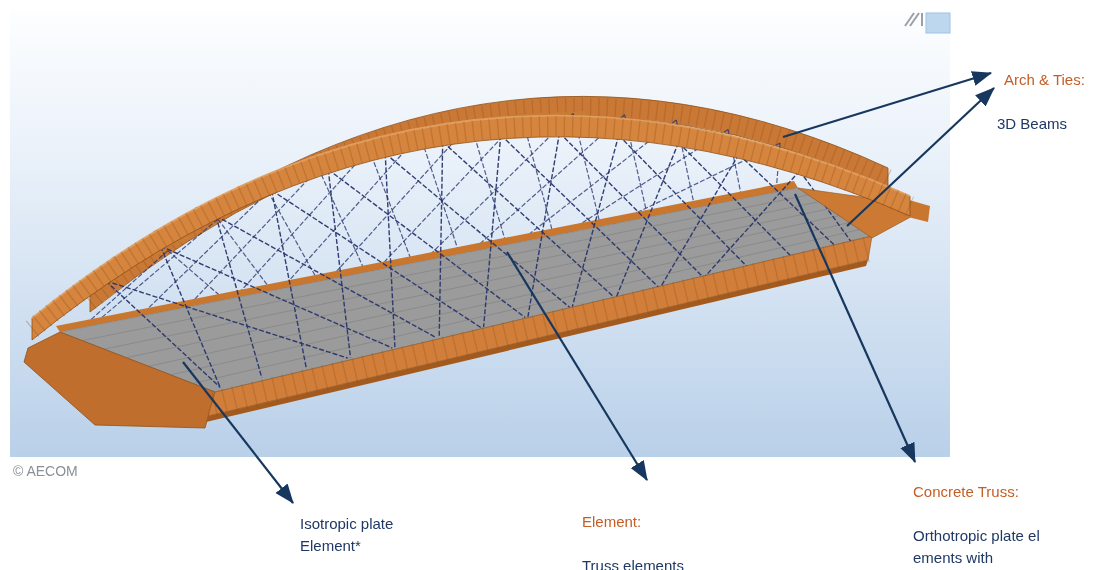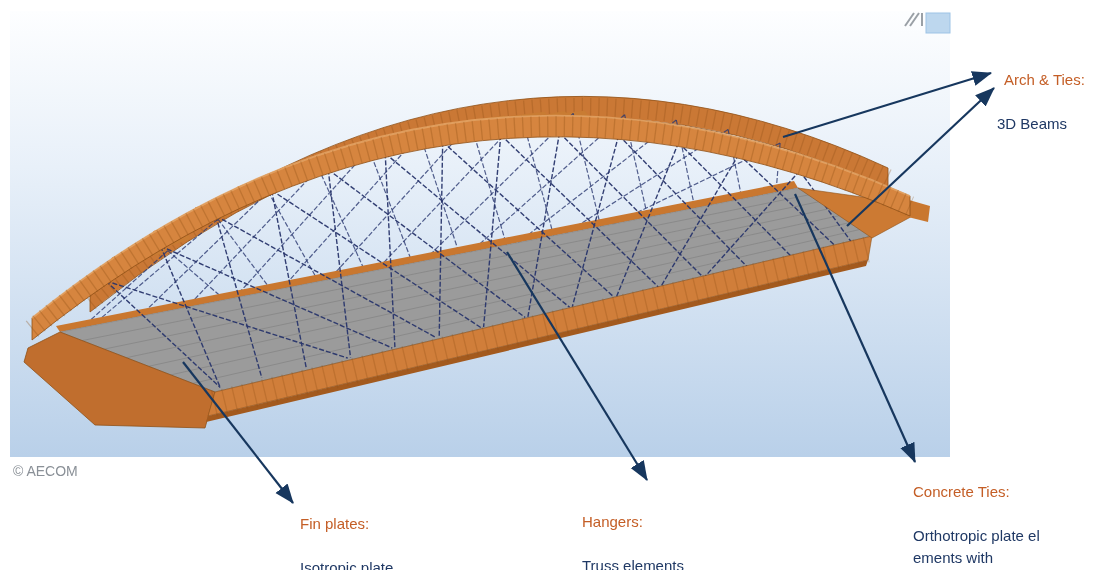--- a/index.html
+++ b/index.html
@@ -179,32 +179,31 @@
       <line class="arrow-line" x1="795" y1="194" x2="915" y2="462" marker-end="url(#ah)"></line>
     </g>
   </svg>
 
   <div class="ann" style="left:997px;top:47px;width:110px;">
     <div class="ann-title" style="padding-left:7px;">Arch &amp; Ties:</div>
     <div class="ann-desc">3D Beams</div>
   </div>
 
   <div class="ann" style="left:300px;top:491px;width:140px;">
-    <div class="ann-title">Fin plates:</div>
     <div class="ann-desc">Isotropic plate
 Element*</div>
   </div>
 
   <div class="ann" style="left:582px;top:489px;width:150px;">
-    <div class="ann-title">Hangers:</div>
+    <div class="ann-title">Element:</div>
     <div class="ann-desc">Truss elements</div>
   </div>
 
   <div class="ann" style="left:913px;top:459px;width:185px;">
-    <div class="ann-title">Concrete Ties:</div>
+    <div class="ann-title">Concrete Truss:</div>
     <div class="ann-desc">Orthotropic plate el
 ements with
 time-dependent
 properties</div>
   </div>
 
   <div class="copyright">© AECOM</div>
 </div>
 
 </body></html>

